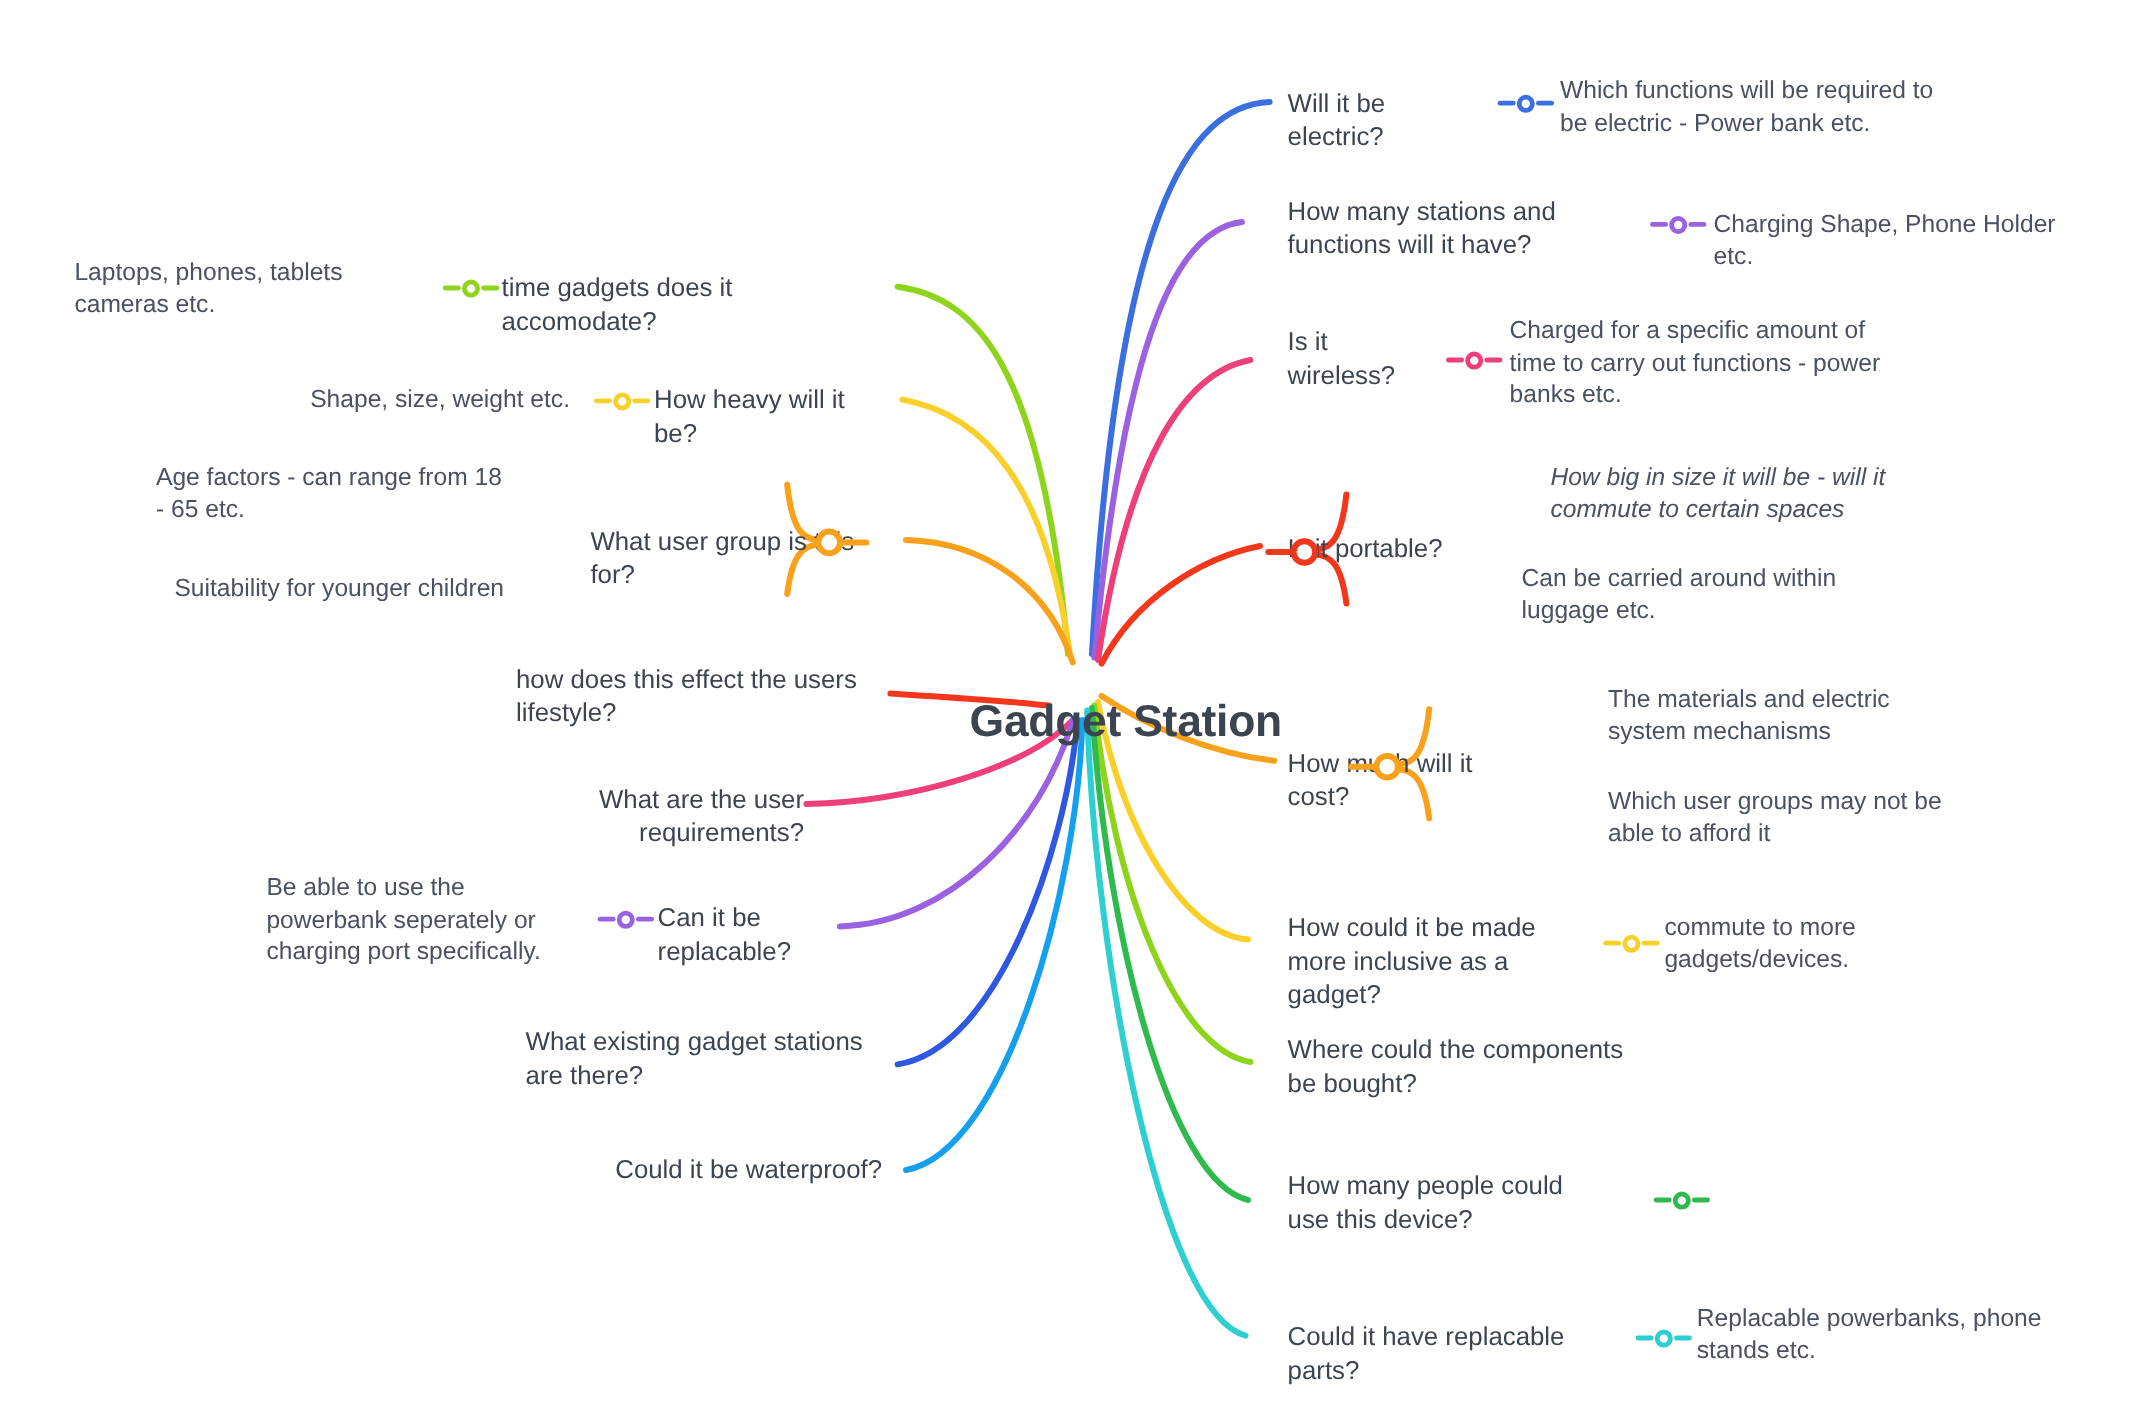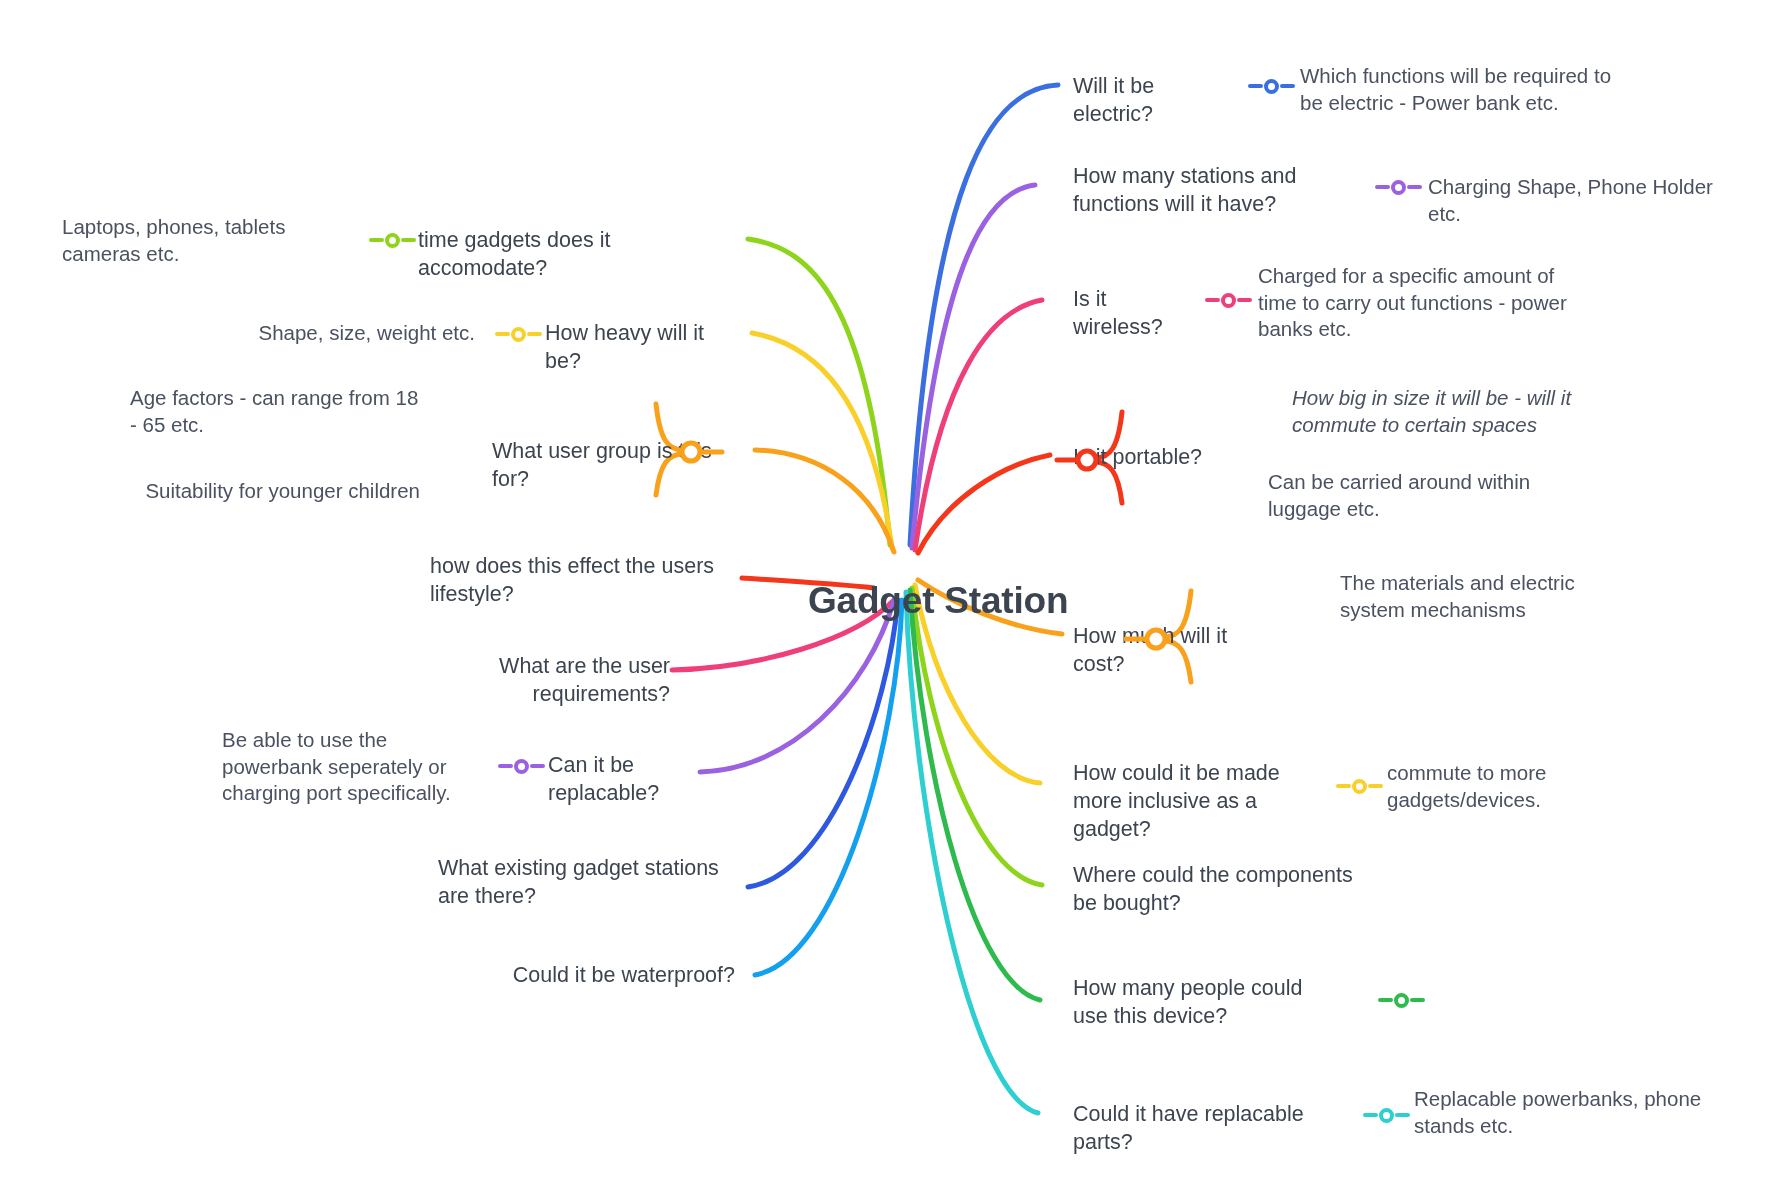--- a/index.html
+++ b/index.html
@@ -89,21 +89,21 @@
   <div class="node t2 la" style="left:1300px;top:63px;width:312px;">Which functions will be required to be electric - Power bank etc.</div>
 
   <div class="node t1 la" style="left:1073px;top:163px;width:290px;">How many stations and functions will it have?</div>
   <div class="conn" style="left:1375px;top:178px;color:#9a62e0;">
     <span class="bar" style="background:#9a62e0;"></span>
     <span class="ring"></span>
     <span class="bar" style="background:#9a62e0;"></span>
   </div>
   <div class="node t2 la" style="left:1428px;top:174px;width:300px;">Charging Shape, Phone Holder etc.</div>
 
-  <div class="node t1 la" style="left:1073px;top:286px;width:125px;">Is it wireless?</div>
+  <div class="node t1 la" style="left:1073px;top:272px;width:125px;">Is it wireless?</div>
   <div class="conn" style="left:1205px;top:291px;color:#ef3f78;">
     <span class="bar" style="background:#ef3f78;"></span>
     <span class="ring"></span>
     <span class="bar" style="background:#ef3f78;"></span>
   </div>
   <div class="node t2 la" style="left:1258px;top:263px;width:312px;">Charged for a specific amount of time to carry out functions - power banks etc.</div>
 
   <div class="node t1 la" style="left:1073px;top:444px;width:130px;">Is it portable?</div>
   <div class="conn" style="left:1055px;top:451px;color:#f4371b;width:0;">
   </div>
@@ -113,20 +113,21 @@
   </svg>
   <div class="node t2 la" style="left:1292px;top:385px;width:290px;font-style:italic;">How big in size it will be - will it commute to certain spaces</div>
   <div class="node t2 la" style="left:1268px;top:469px;width:290px;">Can be carried around within luggage etc.</div>
 
   <div class="node t1 la" style="left:1073px;top:623px;width:210px;">How much will it cost?</div>
   <svg class="links" style="pointer-events:none;" viewBox="0 0 1778 1190">
     <line x1="1126" y1="639" x2="1147" y2="639" stroke="#f9a11b" stroke-width="5" stroke-linecap="round"></line>
     <circle cx="1156" cy="639" r="9" fill="#fff" stroke="#f9a11b" stroke-width="5"></circle>
   </svg>
   <div class="node t2 la" style="left:1340px;top:570px;width:300px;">The materials and electric system mechanisms</div>
+  <div class="node t2 la" style="left:1340px;top:655px;width:310px;">Which user groups may not be able to afford it</div>
 
   <div class="node t1 la" style="left:1073px;top:760px;width:248px;">How could it be made more inclusive as a gadget?</div>
   <div class="conn" style="left:1336px;top:777px;color:#f9cf2a;">
     <span class="bar" style="background:#f9cf2a;"></span>
     <span class="ring"></span>
     <span class="bar" style="background:#f9cf2a;"></span>
   </div>
   <div class="node t2 la" style="left:1387px;top:760px;width:200px;">commute to more gadgets/devices.</div>
 
   <div class="node t1 la" style="left:1073px;top:862px;width:290px;">Where could the components be bought?</div>

